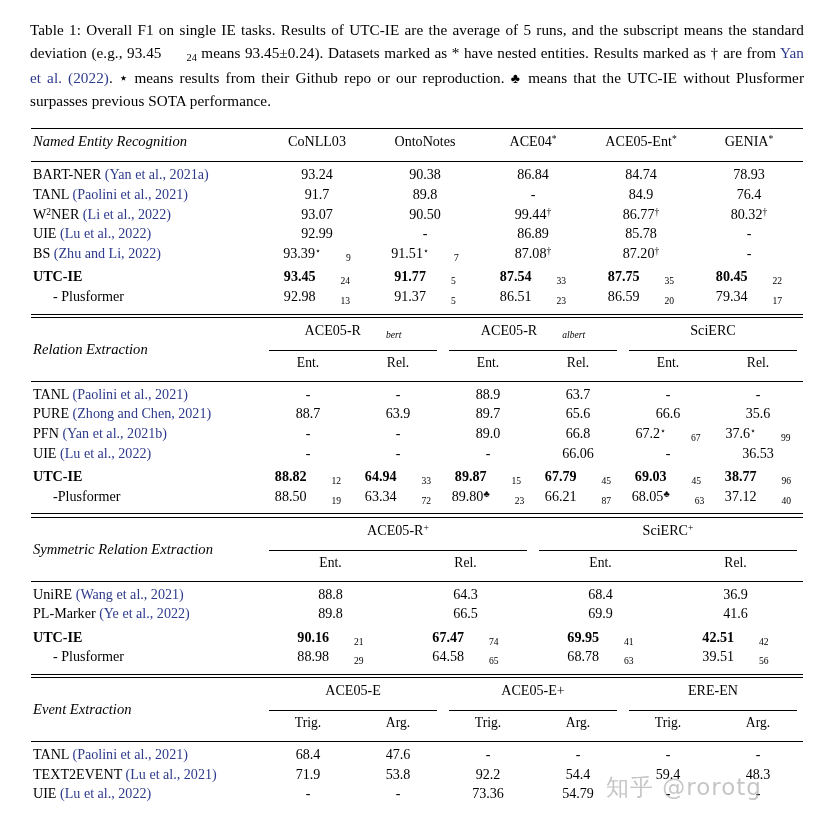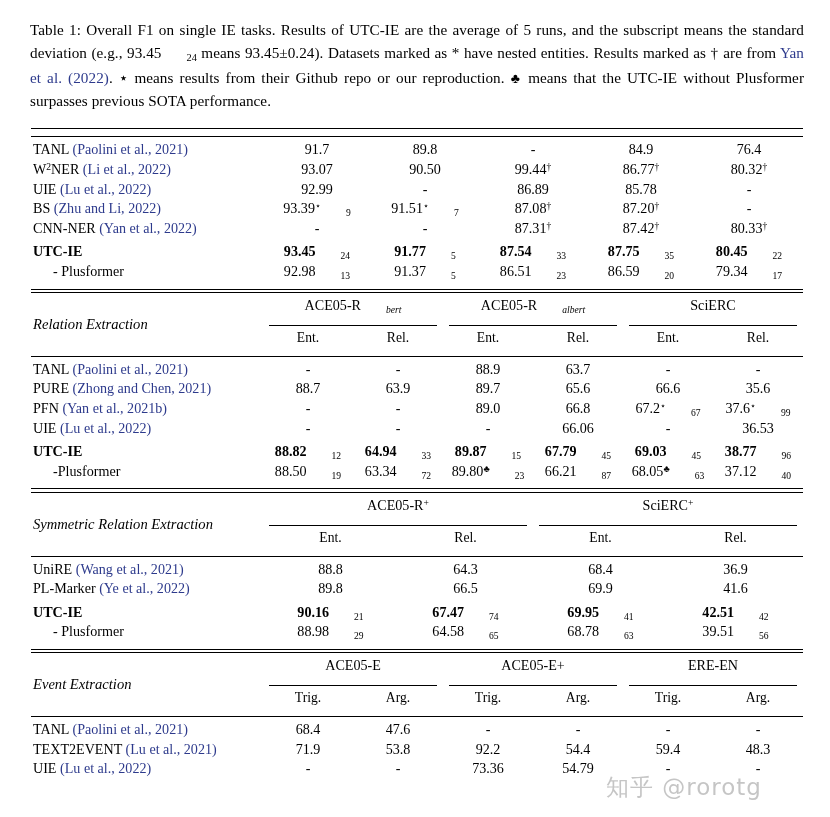--- a/index.html
+++ b/index.html
@@ -138,27 +138,43 @@
             <col style="width:108px">
             <col style="width:108px">
             <col style="width:108px">
             <col style="width:108px">
             <col style="width:108px">
           </colgroup>
           <tbody>
             <tr class="pad4">
               <td colspan="6"></td>
             </tr>
+            <tr class="hrow">
+              <td class="grp-title">Named Entity Recognition</td>
+              <td class="colhead">CoNLL03</td>
+              <td class="colhead">OntoNotes</td>
+              <td class="colhead">ACE04<span class="sup">*</span></td>
+              <td class="colhead">ACE05-Ent<span class="sup">*</span></td>
+              <td class="colhead">GENIA<span class="sup">*</span></td>
+            </tr>
             <tr>
               <td colspan="6" style="padding:0">
                 <div class="singlerule" style="border-top-width:0.9px;margin-top:3px"></div>
               </td>
             </tr>
             <tr class="pad4">
               <td colspan="6"></td>
+            </tr>
+            <tr class="drow">
+              <td class="model"><span class="">BART-NER</span> <span class="cite">(Yan et al., 2021a)</span></td>
+              <td class="num"><span class="">93.24</span></td>
+              <td class="num"><span class="">90.38</span></td>
+              <td class="num"><span class="">86.84</span></td>
+              <td class="num"><span class="">84.74</span></td>
+              <td class="num"><span class="">78.93</span></td>
             </tr>
             <tr class="drow">
               <td class="model"><span class="">TANL</span> <span class="cite">(Paolini et al., 2021)</span></td>
               <td class="num"><span class="">91.7</span></td>
               <td class="num"><span class="">89.8</span></td>
               <td class="num"><span>-</span></td>
               <td class="num"><span class="">84.9</span></td>
               <td class="num"><span class="">76.4</span></td>
             </tr>
             <tr class="drow">
@@ -177,28 +193,20 @@
               <td class="num"><span class="">85.78</span></td>
               <td class="num"><span>-</span></td>
             </tr>
             <tr class="drow">
               <td class="model"><span class="">BS</span> <span class="cite">(Zhu and Li, 2022)</span></td>
               <td class="num"><span class="">93.39</span><span class="sup">⋆</span><span class="sub">9</span></td>
               <td class="num"><span class="">91.51</span><span class="sup">⋆</span><span class="sub">7</span></td>
               <td class="num"><span class="">87.08</span><span class="sup">†</span></td>
               <td class="num"><span class="">87.20</span><span class="sup">†</span></td>
               <td class="num"><span>-</span></td>
-            </tr>
-            <tr class="drow">
-              <td class="model"><span class="">CNN-NER</span> <span class="cite">(Yan et al., 2022)</span></td>
-              <td class="num"><span>-</span></td>
-              <td class="num"><span>-</span></td>
-              <td class="num"><span class="">87.31</span><span class="sup">†</span></td>
-              <td class="num"><span class="">87.42</span><span class="sup">†</span></td>
-              <td class="num"><span class="">80.33</span><span class="sup">†</span></td>
             </tr>
             <tr class="drow">
               <td class="model" style="padding-top:4px"><span class="b">UTC-IE</span></td>
               <td class="num" style="padding-top:4px"><span class="b">93.45</span><span class="sub">24</span></td>
               <td class="num" style="padding-top:4px"><span class="b">91.77</span><span class="sub">5</span></td>
               <td class="num" style="padding-top:4px"><span class="b">87.54</span><span class="sub">33</span></td>
               <td class="num" style="padding-top:4px"><span class="b">87.75</span><span class="sub">35</span></td>
               <td class="num" style="padding-top:4px"><span class="b">80.45</span><span class="sub">22</span></td>
             </tr>
             <tr class="drow">

